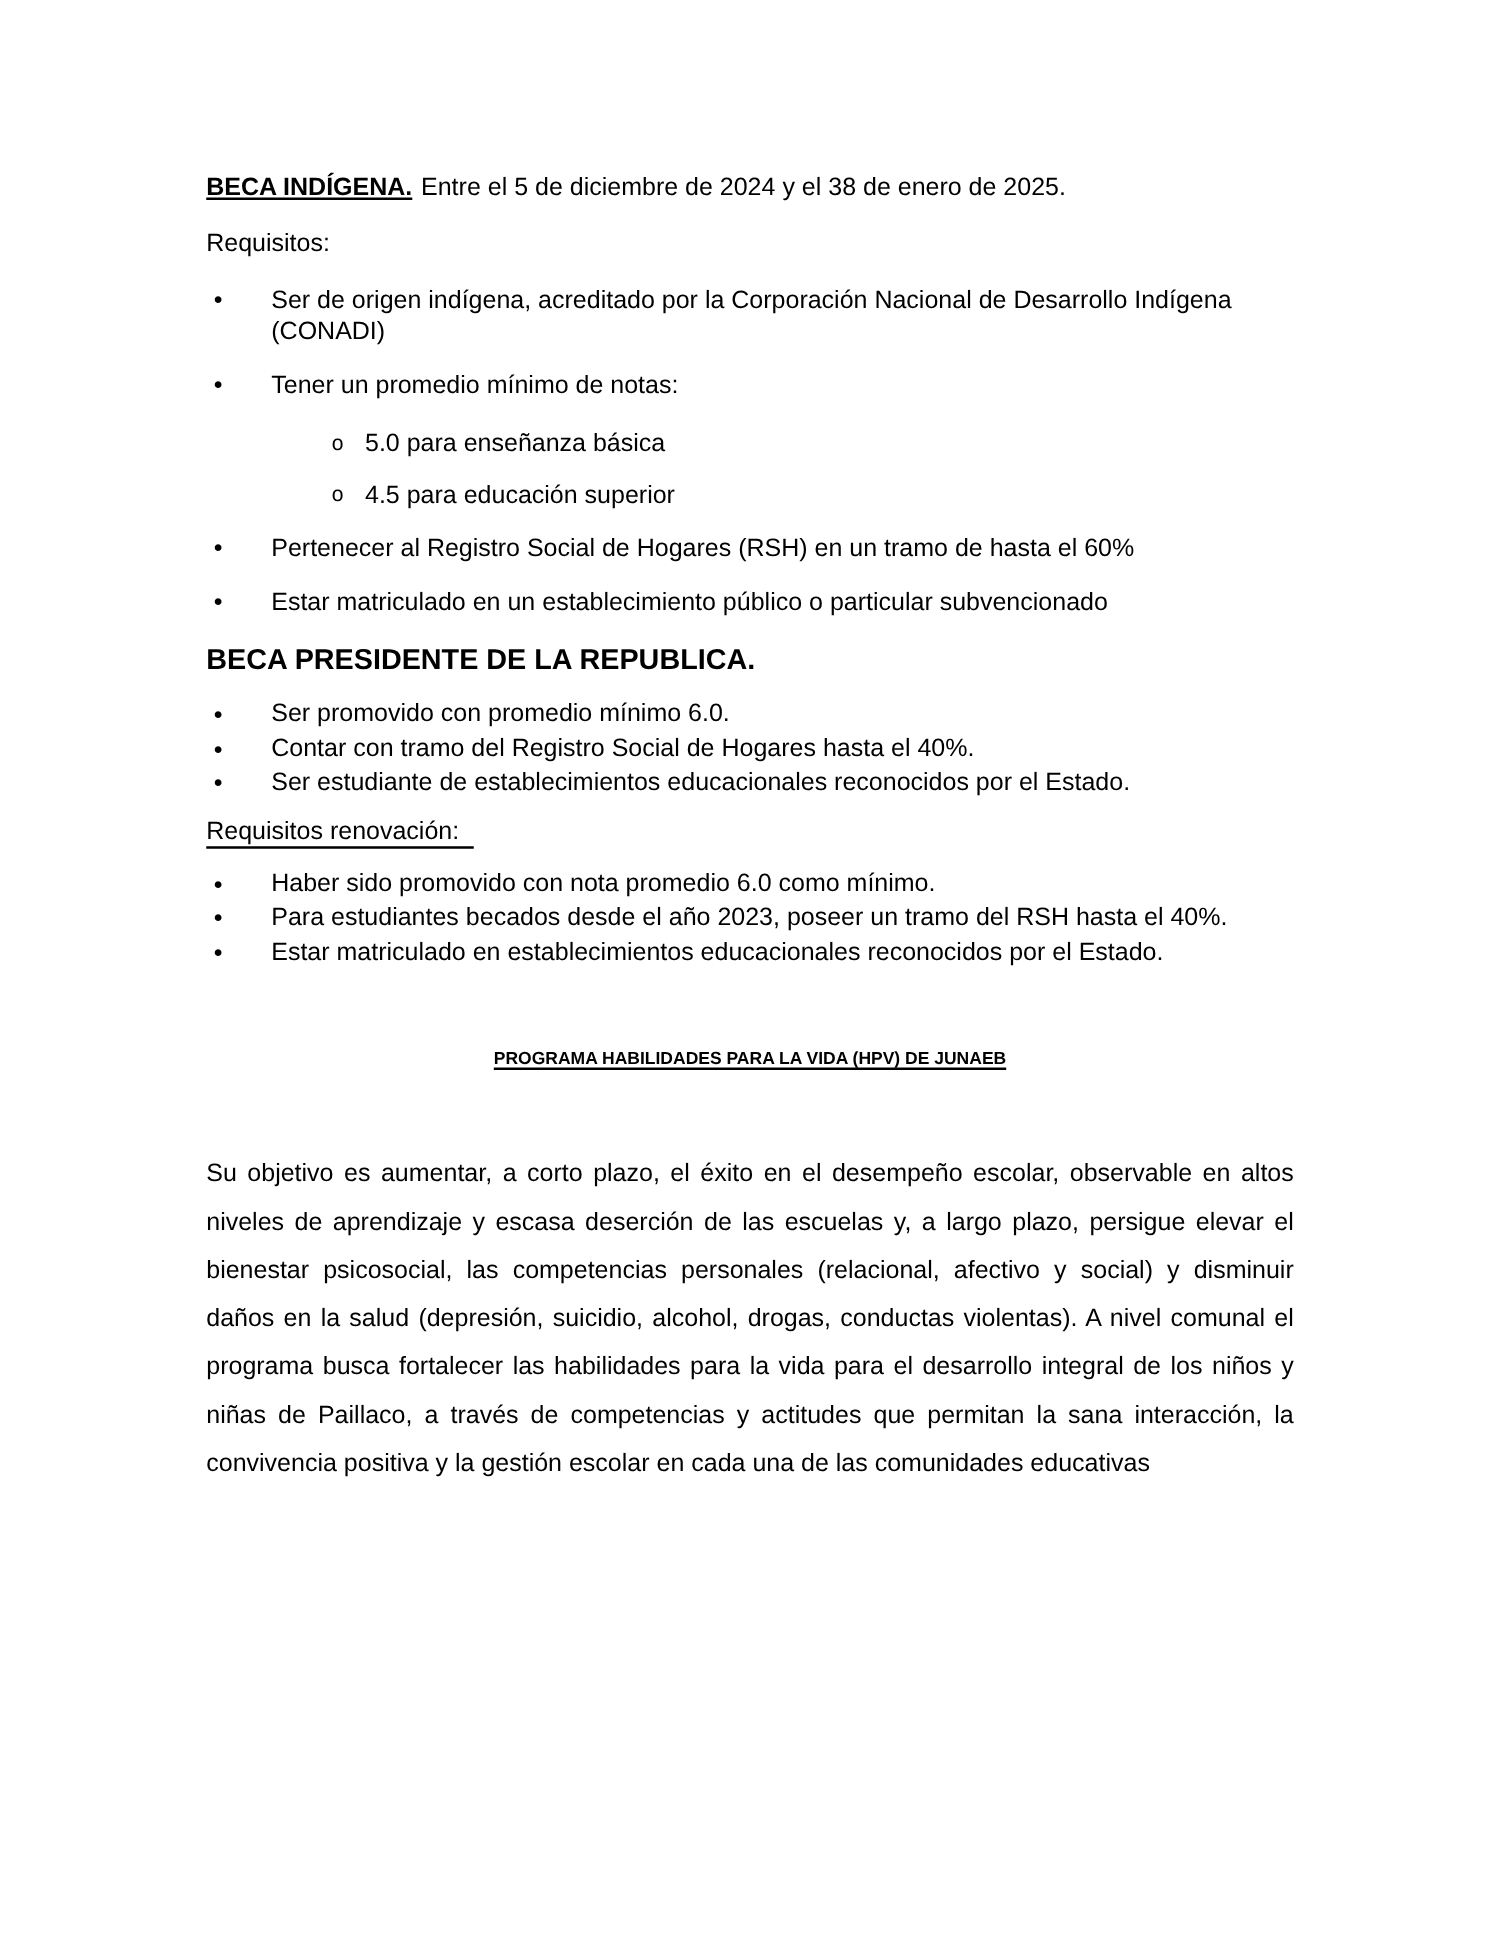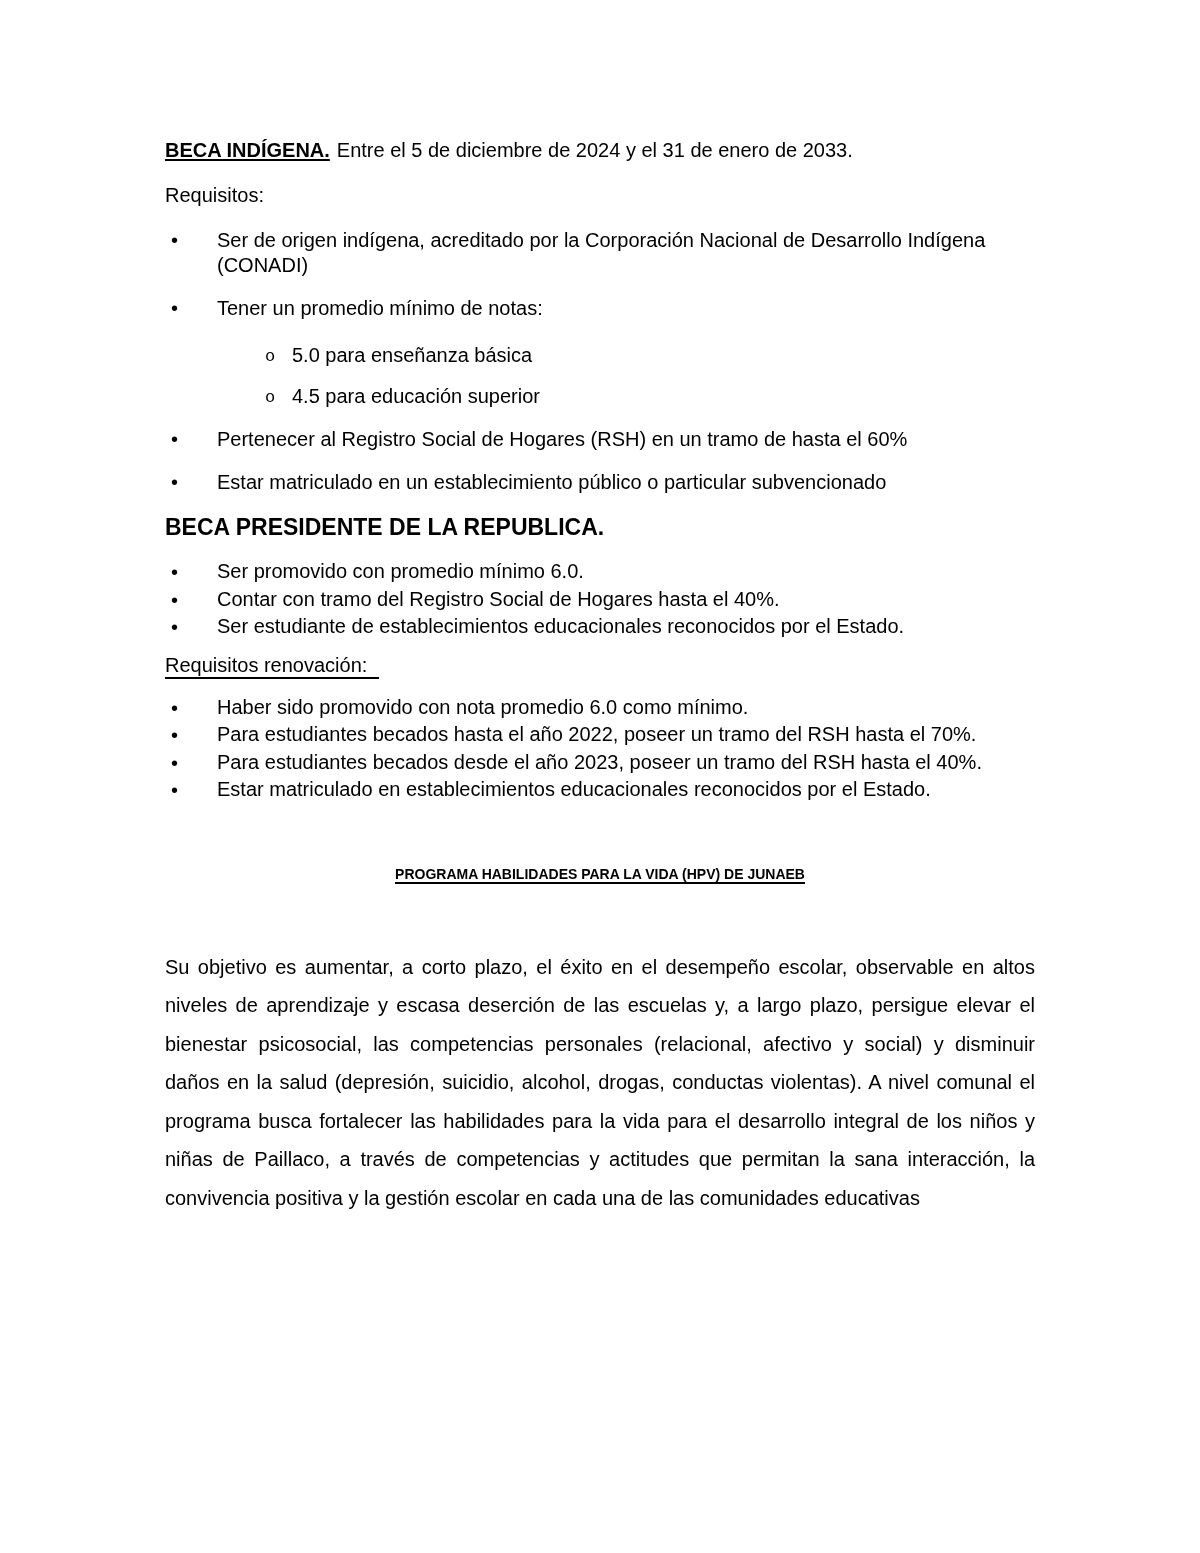--- a/index.html
+++ b/index.html
@@ -125,21 +125,21 @@
     text-align: justify;
   }
 </style>
 </head>
 <body>
 
 <div class="page">
 
   <section>
     <p class="para">
-      <span class="inline-title">BECA INDÍGENA.</span><span class="inline-subtitle">Entre el 5 de diciembre de 2024 y el 31 de enero de 2033.</span>
+      <span class="inline-title">BECA INDÍGENA.</span><span class="inline-subtitle">Entre el 5 de diciembre de 2024 y el 38 de enero de 2025.</span>
     </p>
 
     <p class="para">
       <span>Requisitos:</span>
     </p>
 
     <ul class="spaced">
       <li>
         <span>Ser de origen indígena, acreditado por la Corporación Nacional de Desarrollo Indígena (CONADI)</span>
       </li>
@@ -181,23 +181,20 @@
 
     <p class="label-para tight">
       <span class="u-label">Requisitos renovación:</span>
     </p>
 
     <ul class="tight">
       <li>
         <span>Haber sido promovido con nota promedio 6.0 como mínimo.</span>
       </li>
       <li>
-        <span>Para estudiantes becados hasta el año 2022, poseer un tramo del RSH hasta el 70%.</span>
-      </li>
-      <li>
         <span>Para estudiantes becados desde el año 2023, poseer un tramo del RSH hasta el 40%.</span>
       </li>
       <li>
         <span>Estar matriculado en establecimientos educacionales reconocidos por el Estado.</span>
       </li>
     </ul>
   </section>
 
   <section>
     <p class="center-title">

